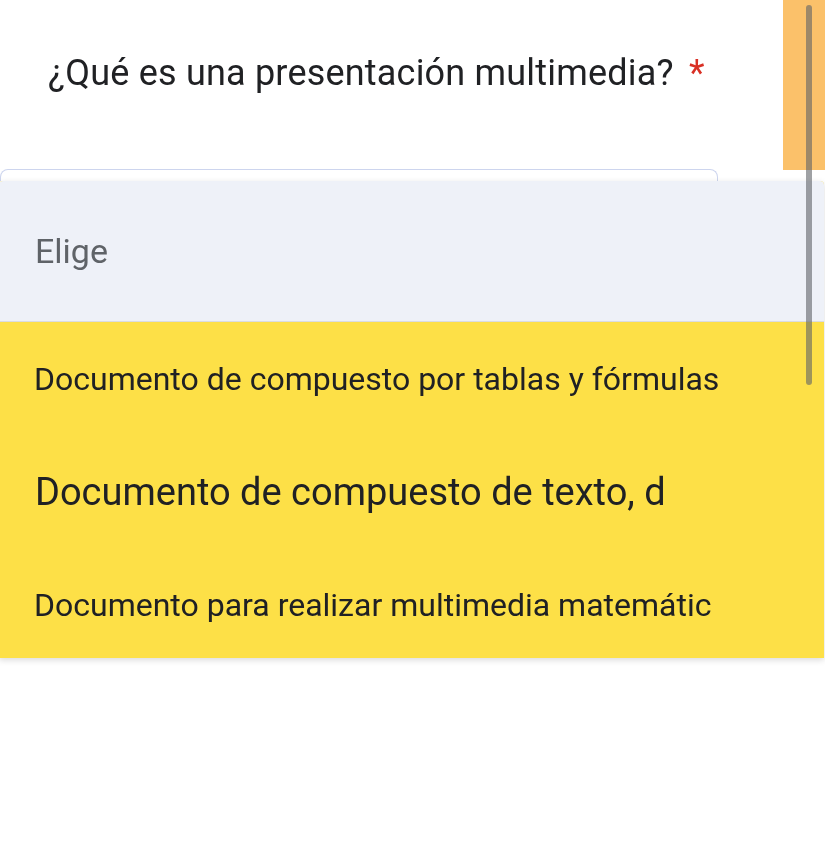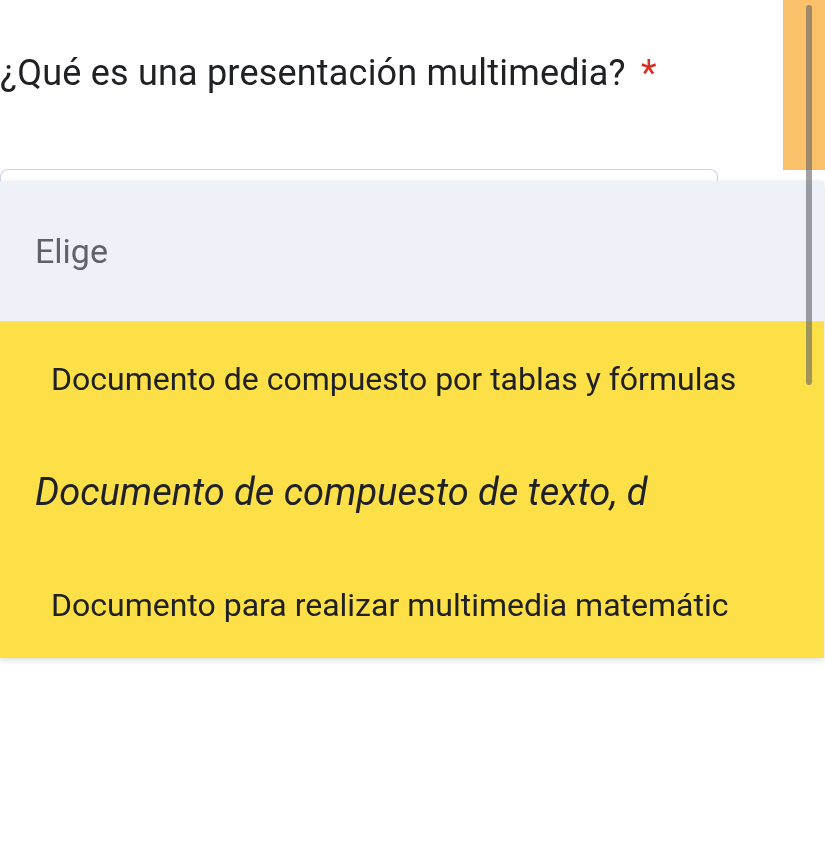--- a/index.html
+++ b/index.html
@@ -43,20 +43,21 @@
       margin-top: 5px;
       opacity: 0.6;
     }
     .question-title {
       font-size: 36px;
       font-weight: 400;
       color: #202124;
       padding: 52px 0 0 0;
       margin-bottom: 75px;
       letter-spacing: 0.2px;
+      margin-left: 48px;
     }
     .required-asterisk {
       color: #d93025;
       margin-left: 6px;
     }
     .dropdown-container {
       position: relative;
     }
     .dropdown-field-outline {
       border: 1.5px solid #cdd5ee;
@@ -88,27 +89,26 @@
       background: #eef1f8;
       color: #5f6368;
       font-size: 34px;
       padding: 50px 36px;
       border-bottom: 1px solid #dadce0;
     }
     .dropdown-option.highlighted {
       font-size: 38px;
       font-weight: 400;
       padding: 38px 36px;
-      font-style: italic;
     }
     .dropdown-list {
       padding: 4px 0 0 0;
     }
     .dropdown-option.regular {
-      padding: 34px 52px;
+      padding: 34px 35px;
     }
   </style>
 </head>
 <body>
 
 <div class="orange-strip"></div>
 
 <div class="scrollbar-track">
   <div class="scrollbar-thumb"></div>
 </div>

